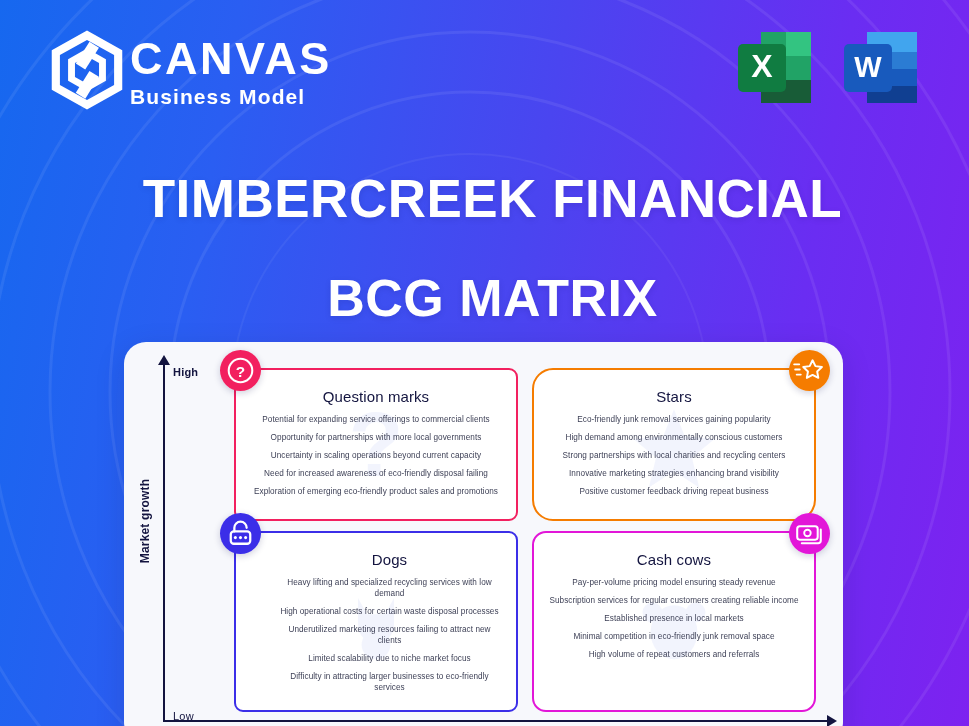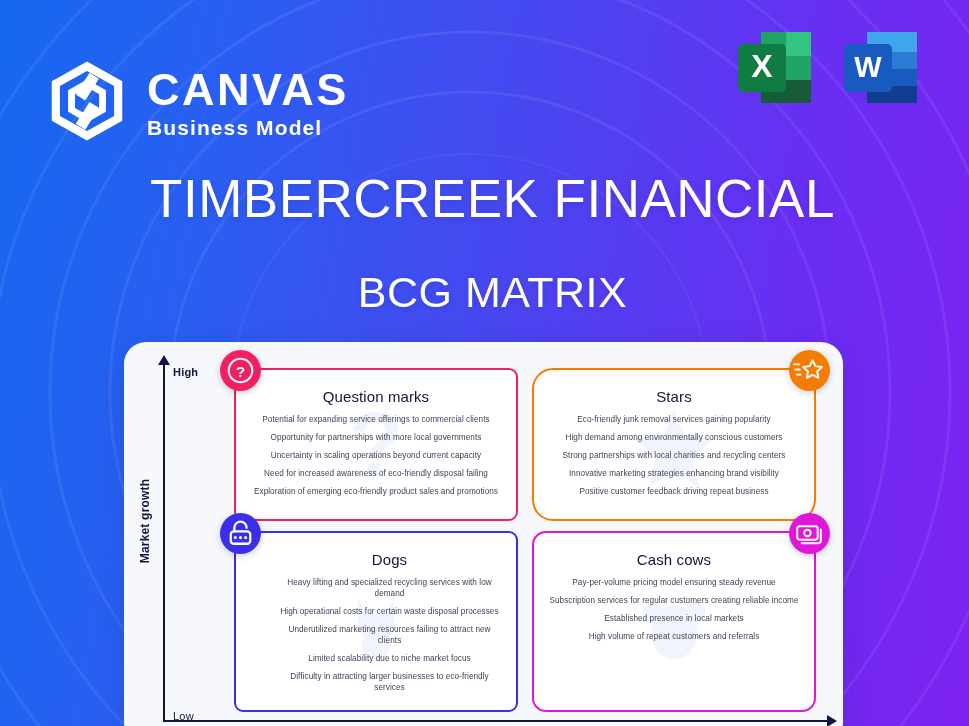--- a/index.html
+++ b/index.html
@@ -14,21 +14,21 @@
     background:linear-gradient(100deg,#1668ef 0%,#2a5ef2 22%,#4a45f0 52%,#6a2df2 78%,#7d22f0 100%);
     overflow:hidden;
   }
   
   .arcs { position:absolute; inset:0; overflow:hidden; pointer-events:none; }
   .arcs svg { position:absolute; top:0; left:0; width:969px; height:726px; }
 
   
   .brand {
     position:absolute; left:44px; top:27px;
-    display:flex; align-items:center; gap:17px;margin-top:31px;
+    display:flex; align-items:center; gap:0;
   }
   .brand-mark { width:86px; height:86px; flex:none; }
   .brand-text { display:flex; flex-direction:column; margin-top:2px; }
   .brand-title {
     color:#ffffff; font-size:45px; font-weight:700;
     letter-spacing:2.5px; line-height:1.0;
   }
   .brand-sub {
     color:#ffffff; font-size:21px; font-weight:600;
     letter-spacing:1.1px; margin-top:5px; line-height:1.0;
@@ -37,25 +37,25 @@
   .office-icons {
     position:absolute; right:46px; top:25px;
     display:flex; gap:21px; align-items:flex-start;
   }
   .app-icon { position:relative; width:85px; height:85px; }
 
   
   .headline {
     position:absolute; left:16px; right:0;
     text-align:center; color:#ffffff;
-    font-weight:400; letter-spacing:0.5px;
+    font-weight:700; letter-spacing:0.5px;
     text-shadow:0 2px 6px rgba(20,20,80,.12);
   }
   .headline.l1 { top:168px; font-size:53px; }
-  .headline.l2 { top:268px; font-size:43px; }
+  .headline.l2 { top:268px; font-size:52px; }
 
   
   .panel {
     position:absolute; left:124px; top:342px;
     width:719px; height:402px;
     background:#f7f8fc;
     border-radius:22px;
     box-shadow:0 8px 30px rgba(20,20,80,.14);
   }
 
@@ -313,19 +313,20 @@
             <ellipse cx="50" cy="58" rx="26" ry="30" fill="#2b4ae0"></ellipse>
             <circle cx="26" cy="36" r="11" fill="#2b4ae0"></circle>
             <circle cx="74" cy="36" r="11" fill="#2b4ae0"></circle>
           </svg>
         </span>
         <div class="quad-title">Cash cows</div>
         <div class="quad-list">
           <div class="quad-item">Pay-per-volume pricing model ensuring steady revenue</div>
           <div class="quad-item">Subscription services for regular customers creating reliable income</div>
           <div class="quad-item">Established presence in local markets</div>
+          <div class="quad-item">Minimal competition in eco-friendly junk removal space</div>
           <div class="quad-item">High volume of repeat customers and referrals</div>
         </div>
       </div>
 
     </div>
   </div>
 </div>
 
 </body></html>

